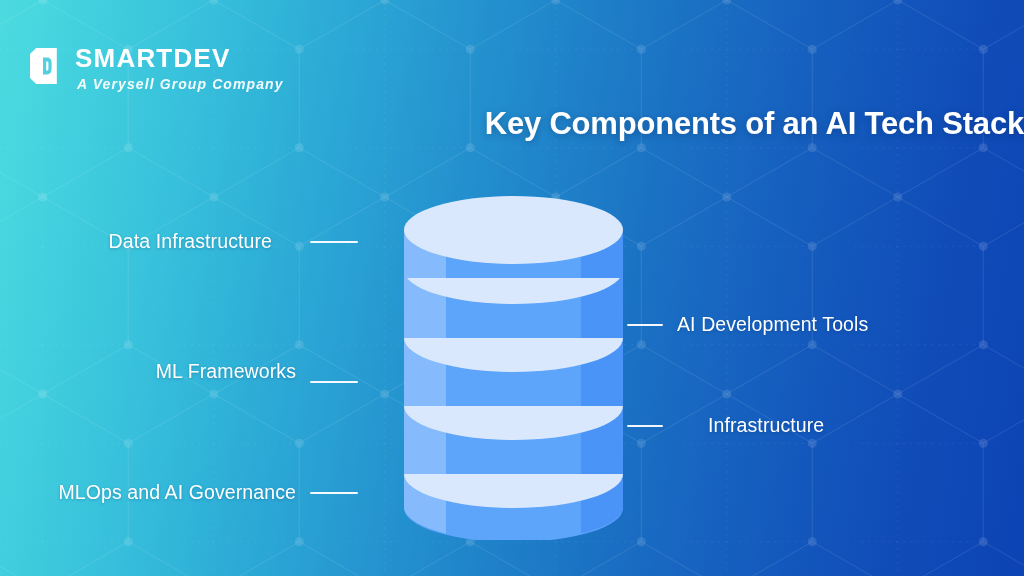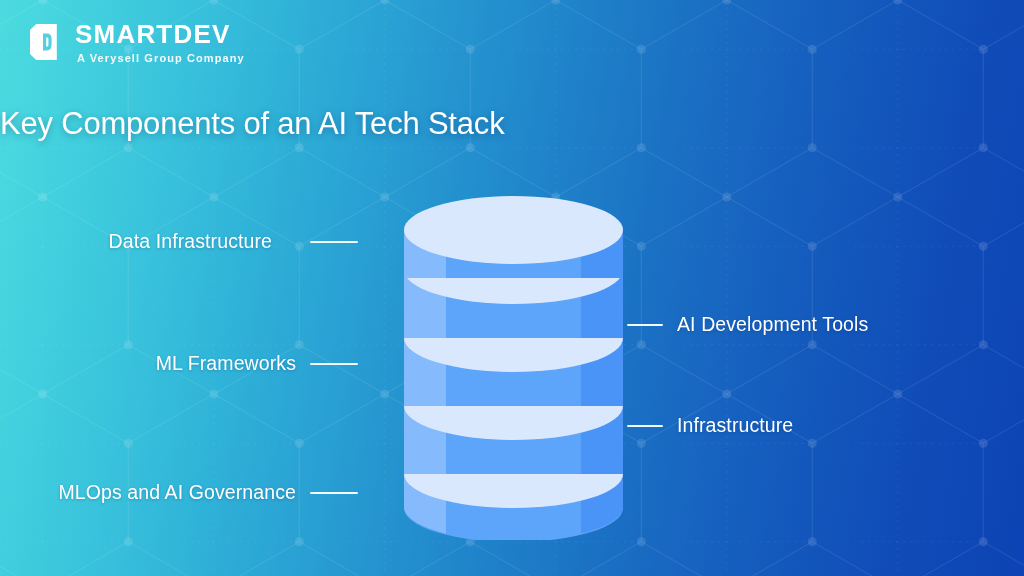--- a/index.html
+++ b/index.html
@@ -29,53 +29,54 @@
 
   
   #pattern {
     position:absolute; inset:0;
     opacity:.40;
     pointer-events:none;
   }
 
   
   #logo {
-    position:absolute; left:30px; top:21px;
+    position:absolute; left:30px; top:45px;
     display:flex; align-items:flex-start; gap:12px;
   }
   #logo-mark {
     width:33px; height:36px;
     margin-top:3px;
   }
   #logo-text { display:flex; flex-direction:column; }
   #logo-word {
     color:#ffffff;
     font-size:26px;
     font-weight:700;
     letter-spacing:1.2px;
     line-height:1;
   }
   #logo-tag {
     color:#ffffff;
-    font-size:11px;
+    font-size:14px;
+    font-style:italic;
     font-weight:600;
     letter-spacing:1.1px;
     margin-top:5px;
     margin-left:2px;
     opacity:.95;
   }
 
   
   #title {
     position:absolute;
     left:0; right:0; top:106px;
-    text-align:left;
+    text-align:right;
     color:#ffffff;
     font-size:31px;
-    font-weight:400;
+    font-weight:700;
     letter-spacing:-0.2px;
     text-shadow:0 2px 7px rgba(8,40,90,.35);
   }
 
   
   #db {
     position:absolute;
     left:404px; top:196px;
     width:219px; height:344px;
   }
@@ -96,28 +97,28 @@
     background:#ffffff;
     border-radius:2px;
     opacity:.95;
   }
   .label.left  { justify-content:flex-end; }
   .label.left  .lead { margin-left:14px; }
   .label.right .lead { margin-right:14px; }
 
   #lbl-data   { right:666px; top:230px;gap:24px; }
   #lbl-data   .lead { width:48px; }
-  #lbl-mlf    { right:666px; top:352px; }
+  #lbl-mlf    { right:666px; top:360px;align-items:flex-end; }
   #lbl-mlf    .lead { width:48px; }
   #lbl-mlops  { right:666px; top:481px;margin-left:48px; }
   #lbl-mlops  .lead { width:48px; }
 
   #lbl-aidev  { left:627px; top:293px;margin-top:20px; }
   #lbl-aidev  .lead { width:36px; }
-  #lbl-infra  { left:627px; top:414px; }
+  #lbl-infra  { left:627px; top:414px;gap:31px; }
   #lbl-infra  .lead { width:36px; }
 </style>
 </head>
 <body>
 
 <div id="stage">
 
   <svg id="pattern" viewBox="0 0 1024 576" preserveAspectRatio="none" aria-hidden="true">
     <defs>
       <pattern id="hexnet" width="171" height="197" patternUnits="userSpaceOnUse">

